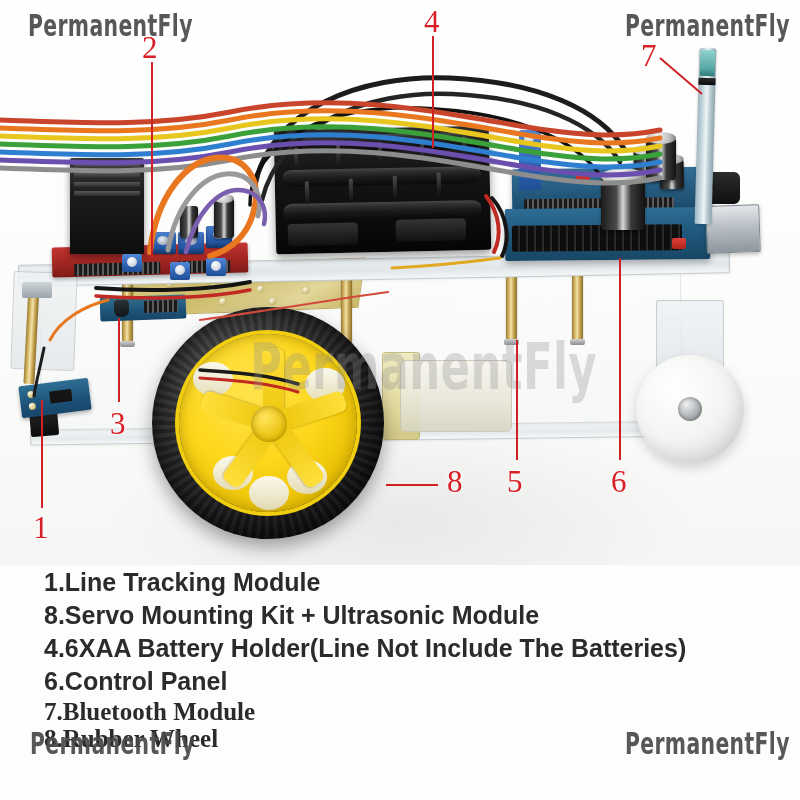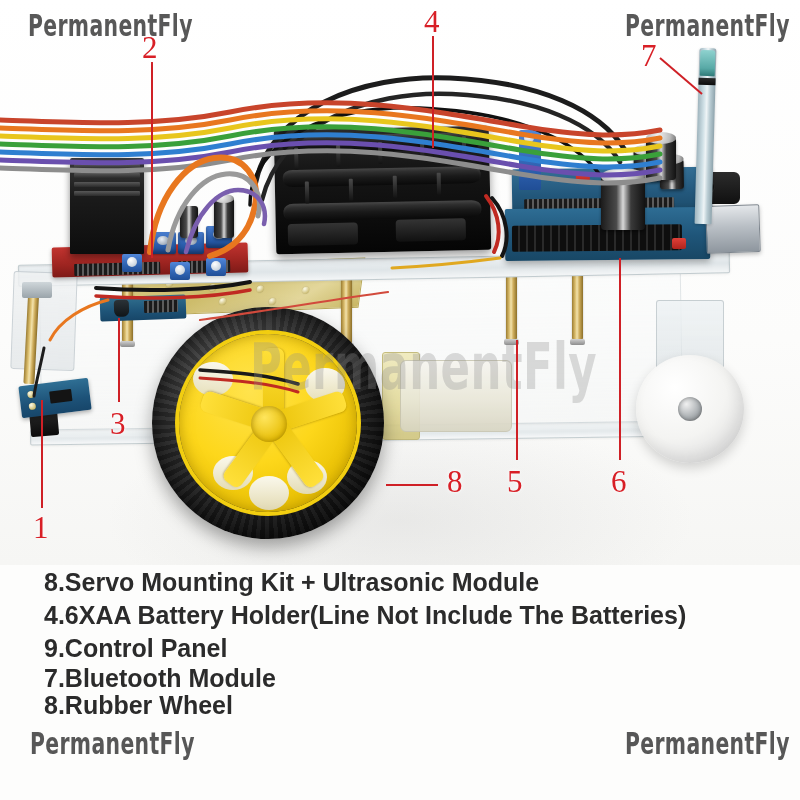--- a/index.html
+++ b/index.html
@@ -375,21 +375,21 @@
     left:44px; top:566px;
     width:730px;
     color:#2b2b2b;
     font-family:"Liberation Sans", sans-serif;
     font-weight:700;
     font-size:25px;
     line-height:33px;
     white-space:nowrap;
   }
   #caption .line { display:block; }
-  #caption .line.tight { line-height:27px; }
+  #caption .line.tight { line-height:27px;font-family:Liberation Serif, serif; }
 </style>
 </head>
 <body>
 
 <div id="stage">
 
   <div id="photo">
 
     <div class="acrylic" id="deck-lower"></div>
     <div id="chassis-body"></div>
@@ -573,23 +573,24 @@
     <div class="callout" style="left:611px; top:466px;">6</div>
     <div class="callout" style="left:641px; top:40px;">7</div>
     <div class="callout" style="left:447px; top:466px;">8</div>
 
     <div class="wm wm-strong" style="left:28px; top:8px;">PermanentFly</div>
     <div class="wm wm-strong" style="left:625px; top:8px;">PermanentFly</div>
 
   </div>
 
   <div id="caption">
+    <span class="line">1.Line Tracking Module</span>
     <span class="line">8.Servo Mounting Kit  + Ultrasonic Module</span>
     <span class="line">4.6XAA Battery Holder(Line Not Include The Batteries)</span>
-    <span class="line">9.Control Panel</span>
+    <span class="line">6.Control Panel</span>
     <span class="line tight">7.Bluetooth Module</span>
     <span class="line tight">8.Rubber Wheel</span>
   </div>
 
   <div class="wm wm-strong" style="left:30px; top:726px;">PermanentFly</div>
   <div class="wm wm-strong" style="left:625px; top:726px;">PermanentFly</div>
 
 </div>
 
 </body></html>

